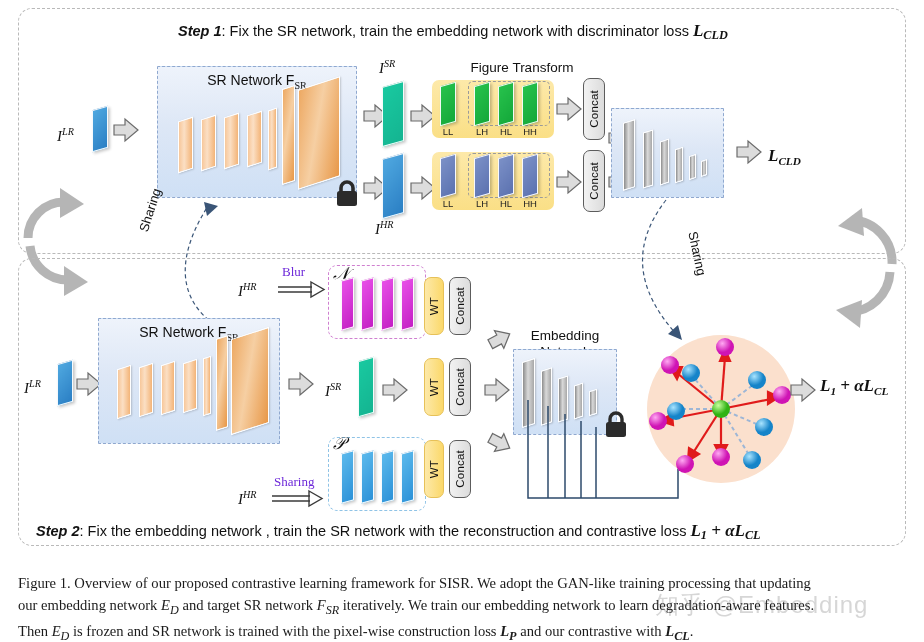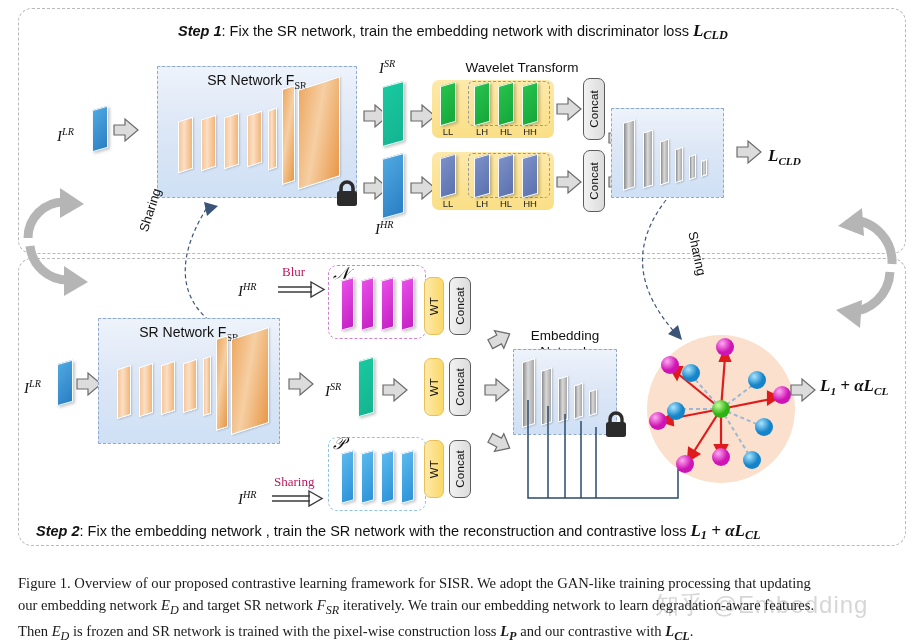--- a/index.html
+++ b/index.html
@@ -158,21 +158,21 @@
     font-size:15px;
     color:#111;
     white-space:nowrap;
   }
   .ilabel sup { font-size:0.68em; font-style:italic; }
 
   .opname {
     position:absolute;
     font-family:"Liberation Serif", serif;
     font-size:13px;
-    color:#be185d;
+    color:#6d28d9;
   }
 
   .boxtitle {
     position:absolute;
     font-size:13.5px;
     font-family:"Liberation Sans", sans-serif;
     color:#111;
     text-align:center;
     line-height:1.15;
     white-space:nowrap;
@@ -272,21 +272,21 @@
   </svg>
   <div class="plate blue" style="left:382px; top:156px; width:22px; height:60px;"></div>
   <div class="ilabel" style="left:375px; top:219px;">
     <span>I</span><sup>HR</sup>
   </div>
   <svg class="abs" style="left:410px; top:176px;" width="26" height="24">
     <polygon points="1,7 12,7 12,1 25,12 12,23 12,17 1,17" fill="#dcdcdc" stroke="#6b6b6b" stroke-width="1.2"></polygon>
   </svg>
 
   <div class="boxtitle" style="left:432px; top:60px; width:180px;">
-    <span>Wavelet Transform</span>
+    <span>Figure Transform</span>
   </div>
 
   <div class="ygroup" style="left:432px; top:80px; width:122px; height:58px;"></div>
   <div class="plate green" style="left:440px; top:84px; width:16px; height:40px;"></div>
   <div class="subdash" style="left:468px; top:81px; width:82px; height:45px;"></div>
   <div class="plate green" style="left:474px; top:84px; width:16px; height:40px;"></div>
   <div class="plate green" style="left:498px; top:84px; width:16px; height:40px;"></div>
   <div class="plate green" style="left:522px; top:84px; width:16px; height:40px;"></div>
   <div class="bandlabel" style="left:432px; top:126px; width:32px;">LL</div>
   <div class="bandlabel" style="left:466px; top:126px; width:32px;">LH</div>

